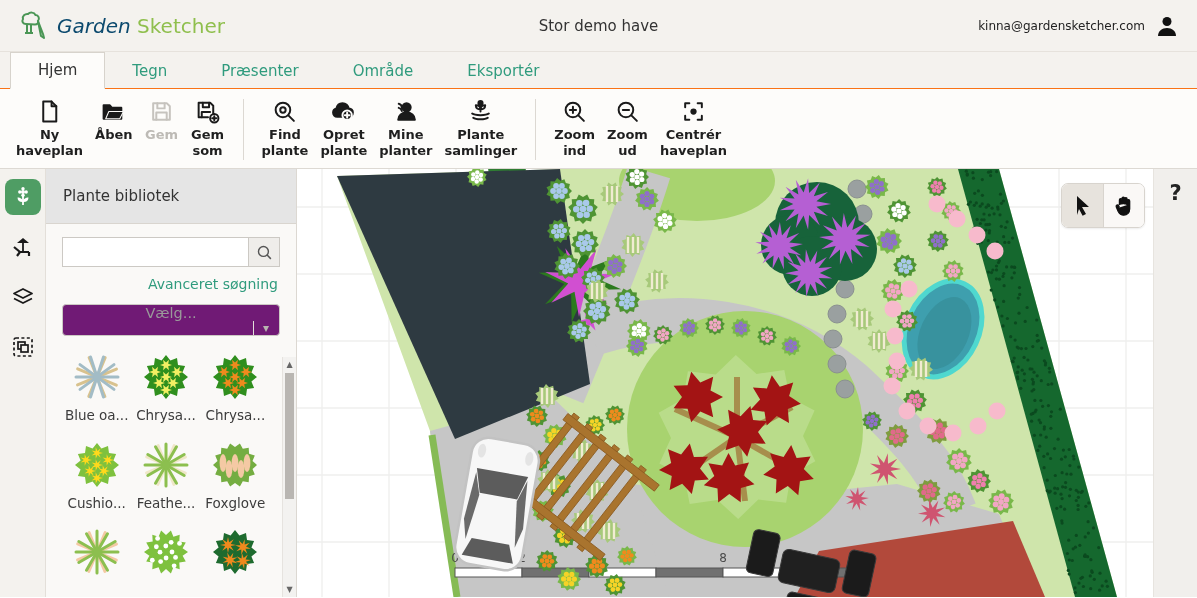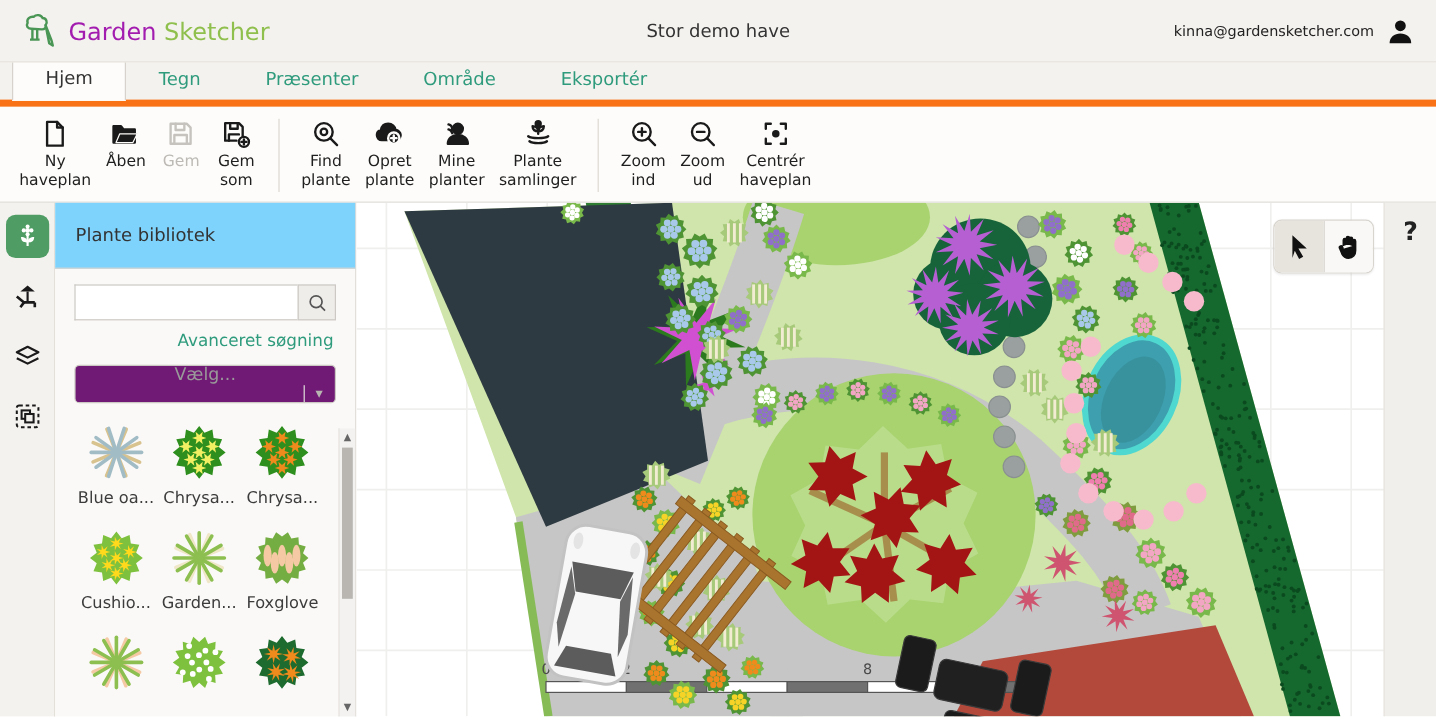--- a/index.html
+++ b/index.html
@@ -4,59 +4,59 @@
 <style>
   * { margin:0; padding:0; box-sizing:border-box; }
   html,body { width:1197px; height:598px; overflow:hidden;
     font-family:"DejaVu Sans","Liberation Sans",sans-serif; background:#fff; }
 
   
   .topbar { height:52px; background:#f4f2ee; border-bottom:1px solid #e6e2dc;
     display:flex; align-items:center; padding:0 18px; position:relative; }
   .brand { display:flex; align-items:center; gap:9px; }
   .brand-name { font-size:20px; }
-  .brand-name .g1 { color:#a21caf; }
+  .brand-name .g1 { color:#0c4a6e;font-style:italic; }
   .brand-name .g2 { color:#8fbf4d;text-align:right; }
   .doc-title { position:absolute; left:0; right:0; text-align:center;
     font-size:15px; color:#333; pointer-events:none; }
   .user { margin-left:auto; display:flex; align-items:center; gap:10px;
     font-size:12px; color:#222; z-index:2; }
 
   
   .tabrow { height:37px; background:#f4f2ee; display:flex; align-items:flex-end;
-    padding-left:10px; border-bottom:6px solid #f97316; }
+    padding-left:10px; border-bottom:1px solid #f97316; }
   .tab { padding:8px 27px 9px; font-size:15px; color:#2f9b7d; cursor:pointer;
     margin-bottom:-1px; }
   .tab.active { background:#fdfcfa; color:#333;
     border:1px solid #d7d3cc; border-bottom:1px solid #fdfcfa; }
 
   
   .toolbar { height:80px; background:#fdfcfa; border-bottom:1px solid #ddd9d3;
     display:flex; align-items:flex-start; padding:8px 6px 0 10px; }
   .tbtn { display:flex; flex-direction:column; align-items:center; gap:3px;
     min-width:46px; padding:2px 6px; font-size:13px; color:#1f1f1f;
-    text-align:center; white-space:pre-line; line-height:1.2; cursor:pointer; }
+    text-align:center; white-space:pre-line; line-height:1.2; cursor:pointer;font-weight:bold; }
   .tbtn svg { width:25px; height:25px; stroke:#1a1a1a; fill:none;
     stroke-width:1.9; stroke-linecap:round; stroke-linejoin:round; }
   .tbtn.disabled { color:#bdbab5; }
   .tbtn.disabled svg { stroke:#c6c3be; }
   .tb-sep { width:1px; background:#dcd8d2; align-self:stretch; margin:2px 12px 8px; }
 
   
   .main { display:flex; height:428px; }
   .iconstrip { width:46px; background:#f4f2ee; border-right:1px solid #e3dfd9;
     display:flex; flex-direction:column; align-items:center; padding-top:10px; gap:14px; }
   .stool { width:36px; height:36px; display:flex; align-items:center;
     justify-content:center; border-radius:8px; cursor:pointer; }
   .stool.active { background:#4f9d64; }
   .stool svg { width:24px; height:24px; }
 
   .panel { width:251px; background:#faf9f7; border-right:1px solid #dcd8d2;
     position:relative; display:flex; flex-direction:column; }
-  .panel-head { height:55px; background:#7dd3fc; border-bottom:1px solid #d9d5cf;
+  .panel-head { height:55px; background:#e5e5e5; border-bottom:1px solid #d9d5cf;
     display:flex; align-items:center; padding:0 17px; font-size:15px; color:#333; }
   .panel-body { padding:13px 16px 0; }
   .searchrow { display:flex; height:30px; }
   .searchrow input { flex:1; border:1px solid #ccc9c4; border-right:none;
     background:#fff; padding:0 8px; font-size:14px; outline:none; min-width:0; }
   .search-btn { width:32px; border:1px solid #ccc9c4; background:#efedea;
     display:flex; align-items:center; justify-content:center; cursor:pointer; }
   .adv-link { text-align:right; color:#2f9b7d; font-size:14px; margin:9px 2px 12px;
     cursor:pointer; }
   .selectbox { height:32px; border:1px solid #ccc9c4; border-radius:4px;
@@ -356,21 +356,21 @@
               <line x1="23" y1="28.464101615137753" x2="14.500000000000005" y2="43.18653347947321" stroke="#8cbf4f" stroke-width="3" stroke-linecap="round"></line>
               <line x1="21.535898384862247" y1="27" x2="6.813466520526788" y2="35.5" stroke="#8cbf4f" stroke-width="3" stroke-linecap="round"></line>
               <line x1="21" y1="25" x2="4" y2="25.000000000000004" stroke="#8cbf4f" stroke-width="3" stroke-linecap="round"></line>
               <line x1="21.535898384862243" y1="23" x2="6.813466520526784" y2="14.500000000000005" stroke="#8cbf4f" stroke-width="3" stroke-linecap="round"></line>
               <line x1="23" y1="21.535898384862247" x2="14.499999999999991" y2="6.813466520526795" stroke="#8cbf4f" stroke-width="3" stroke-linecap="round"></line>
               <line x1="25" y1="21" x2="24.999999999999996" y2="4" stroke="#8cbf4f" stroke-width="3" stroke-linecap="round"></line>
               <line x1="27" y1="21.535898384862247" x2="35.5" y2="6.813466520526788" stroke="#8cbf4f" stroke-width="3" stroke-linecap="round"></line>
               <line x1="28.464101615137753" y1="23" x2="43.186533479473205" y2="14.499999999999991" stroke="#8cbf4f" stroke-width="3" stroke-linecap="round"></line>
               <circle cx="25" cy="25" r="4" fill="#8cbf4f"></circle>
             </svg>
-            <div class="plant-name">Garden...</div>
+            <div class="plant-name">Feathe...</div>
           </div>
           <div class="plant-cell">
             <svg viewBox="0 0 50 50">
               <path d="M47.0,25.0L42.5,29.0L44.8,34.5L39.1,36.2L38.7,42.2L32.8,41.2L29.9,46.4L25.0,43.0L20.1,46.4L17.2,41.2L11.3,42.2L10.9,36.2L5.2,34.5L7.5,29.0L3.0,25.0L7.5,21.0L5.2,15.5L10.9,13.8L11.3,7.8L17.2,8.8L20.1,3.6L25.0,7.0L29.9,3.6L32.8,8.8L38.7,7.8L39.1,13.8L44.8,15.5L42.5,21.0Z" fill="#74ad41"></path>
               <ellipse cx="13" cy="23" rx="3.4" ry="9" fill="#f4c9a4"></ellipse>
               <ellipse cx="19" cy="29" rx="3.4" ry="9" fill="#f4c9a4"></ellipse>
               <ellipse cx="25" cy="23" rx="3.4" ry="9" fill="#f4c9a4"></ellipse>
               <ellipse cx="31" cy="29" rx="3.4" ry="9" fill="#f4c9a4"></ellipse>
               <ellipse cx="37" cy="23" rx="3.4" ry="9" fill="#f4c9a4"></ellipse>
             </svg>

